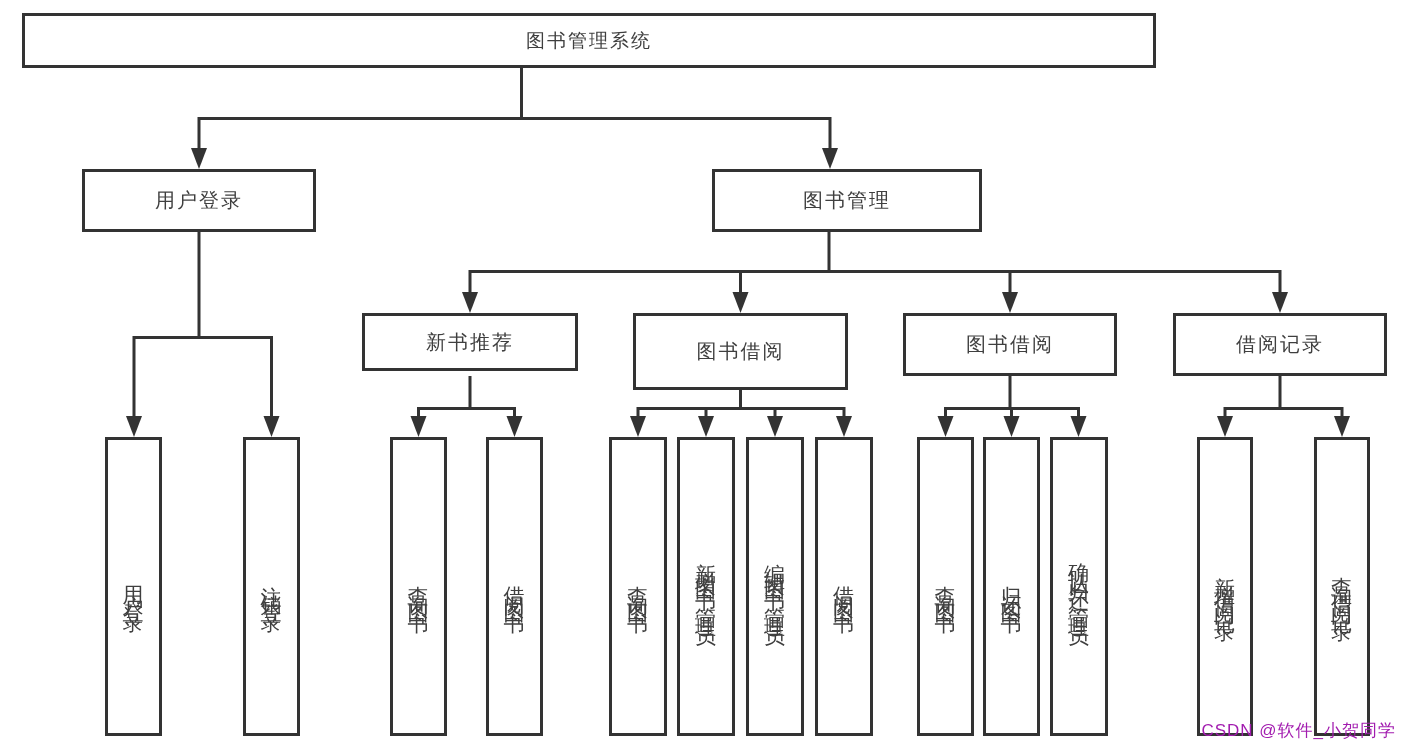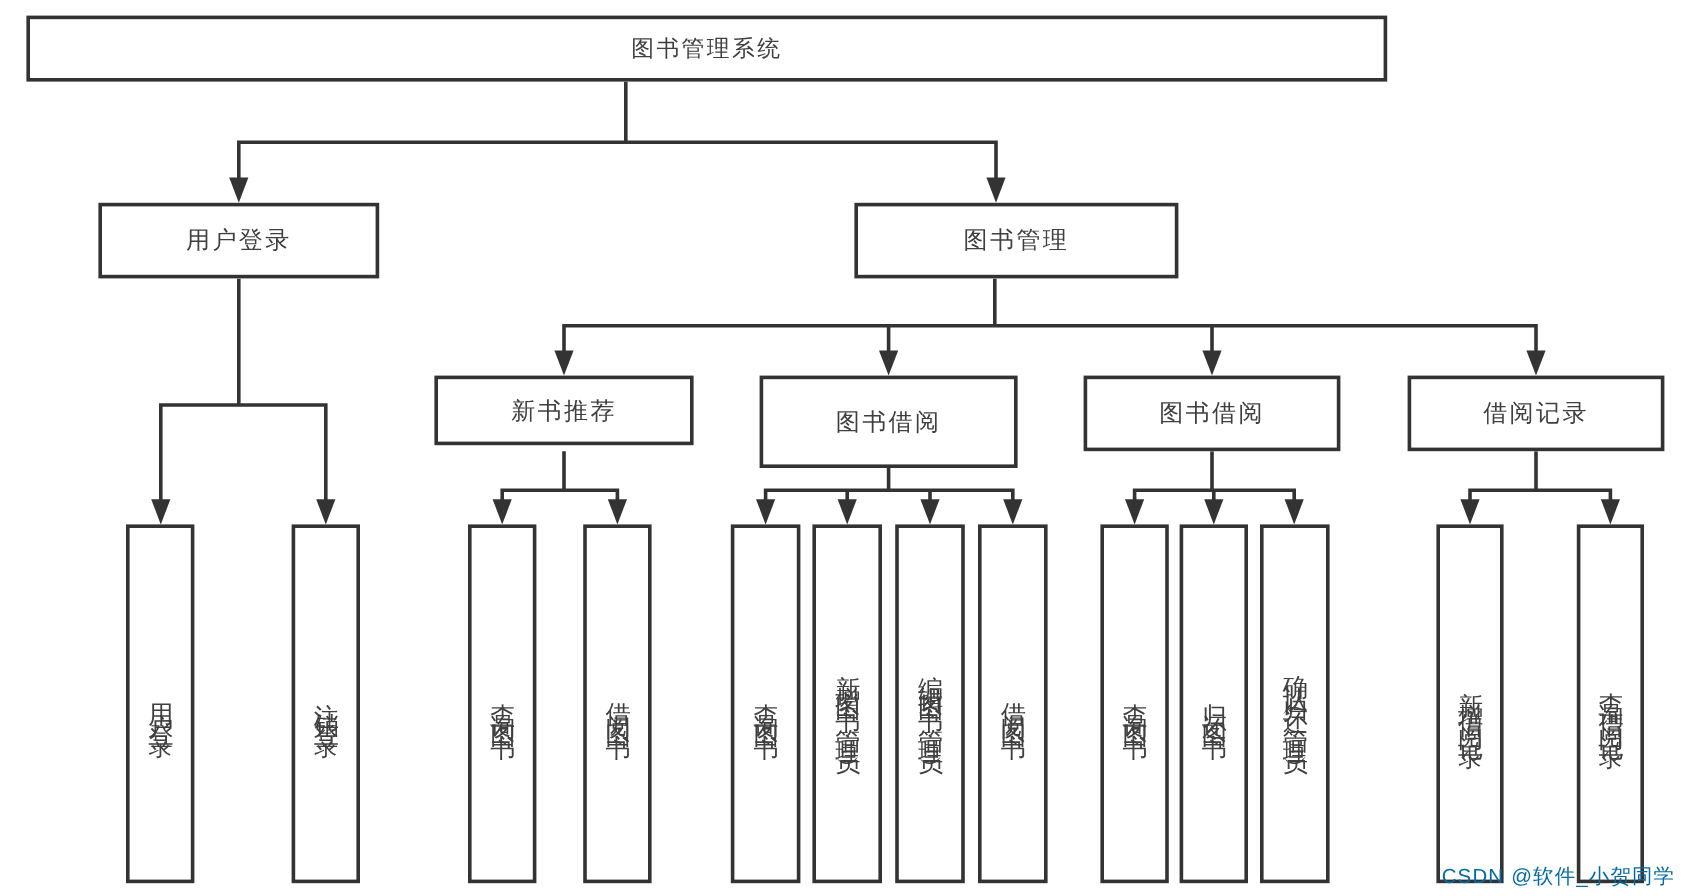--- a/index.html
+++ b/index.html
@@ -40,21 +40,21 @@
     font-size: 21px;
     letter-spacing: 9px;
     line-height: 1;
     white-space: nowrap;
   }
   .watermark {
     position: absolute;
     top: 719px;
     right: 9px;
     font-size: 17px;
-    color: #0369a1;
+    color: #a21caf;
     letter-spacing: 1px;
     z-index: 3;
     white-space: nowrap;
   }
 </style>
 </head>
 <body>
 
 <div class="canvas">
 

